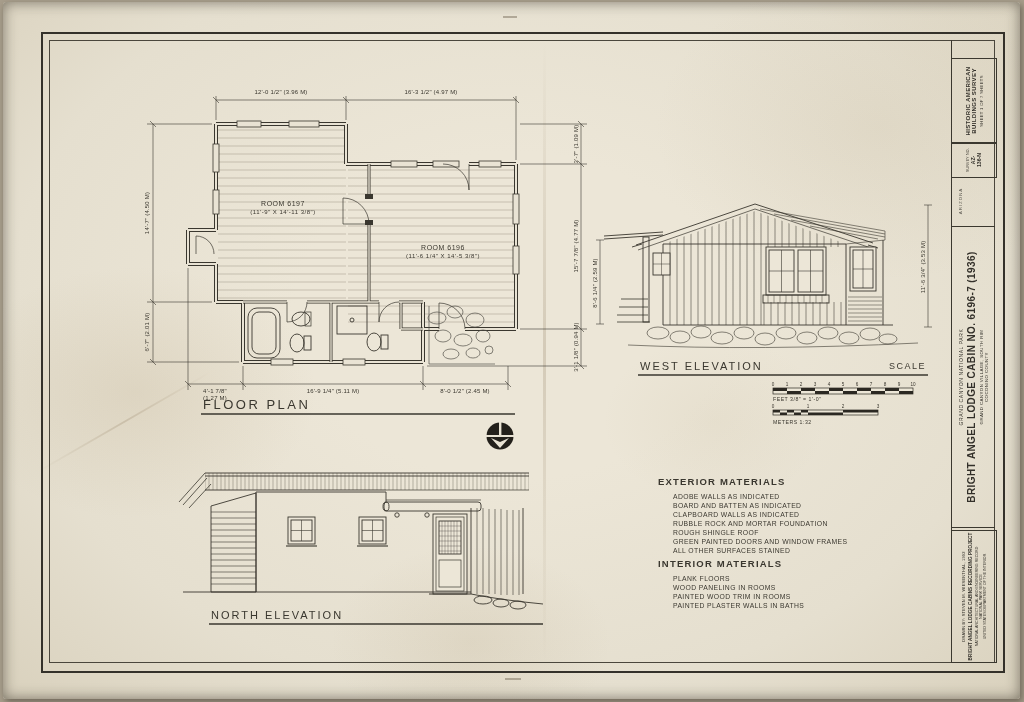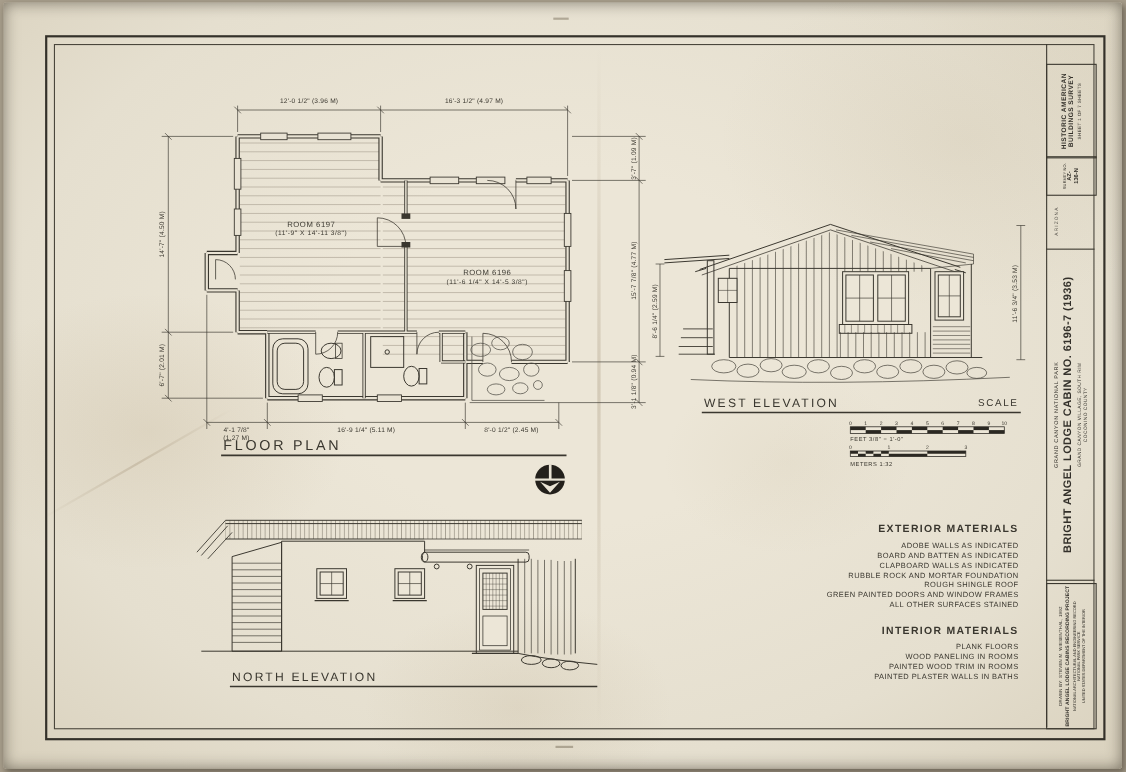--- a/index.html
+++ b/index.html
@@ -11,24 +11,24 @@
       radial-gradient(ellipse 200px 140px at 46% 92%, rgba(168,148,112,0.14), transparent 70%),
       radial-gradient(ellipse 160px 120px at 70% 60%, rgba(180,165,130,0.10), transparent 70%),
       radial-gradient(ellipse at 50% 45%, #ece6d7 30%, #e5dfcf 70%, #d9d1bd 100%);
     box-shadow:0 0 14px rgba(40,35,25,.55) inset, 2px 3px 6px rgba(30,25,15,.4);}
   .crease{position:absolute;background:linear-gradient(to bottom,transparent,rgba(140,120,90,.25),transparent);pointer-events:none;}
   .b-outer{position:absolute;left:38px;top:30px;width:960px;height:637px;border:2px solid #34312a;}
   .b-inner{position:absolute;left:46px;top:38px;width:944px;height:621px;border:1px solid #4a463c;}
   .strip-line{position:absolute;background:#3b382f;}
   .tb-box{position:absolute;border:1px solid #3b382f;overflow:hidden;}
   .rot{position:absolute;top:0;left:0;transform-origin:0 0;transform:rotate(-90deg) translateX(-100%);display:flex;flex-direction:column;justify-content:center;align-items:center;text-align:center;color:#33302a;}
-  .mat{position:absolute;left:683px;top:474px;width:240px;color:#3a372f;text-align:right;}
+  .mat{position:absolute;left:655px;top:474px;width:240px;color:#3a372f;}
   .mat h3{margin:0 0 5px 0;font-size:9.5px;font-weight:bold;letter-spacing:1.2px;}
   .mat .itm{font-size:6.8px;letter-spacing:.4px;line-height:9px;margin-left:15px;white-space:nowrap;}
-  .mat .sect2{margin-top:13px;}
+  .mat .sect2{margin-top:3px;}
   svg{position:absolute;overflow:visible;}
   svg text{fill:#3a372f;font-family:"Liberation Sans",sans-serif;}
   .mark{position:absolute;background:rgba(110,100,80,.45);}
 </style>
 </head>
 <body>
 
 <div class="paper">
   <div class="crease" style="left:540px;top:40px;width:3px;height:620px;"></div>
   <div class="crease" style="left:120px;top:320px;width:2px;height:200px;transform:rotate(60deg);"></div>

